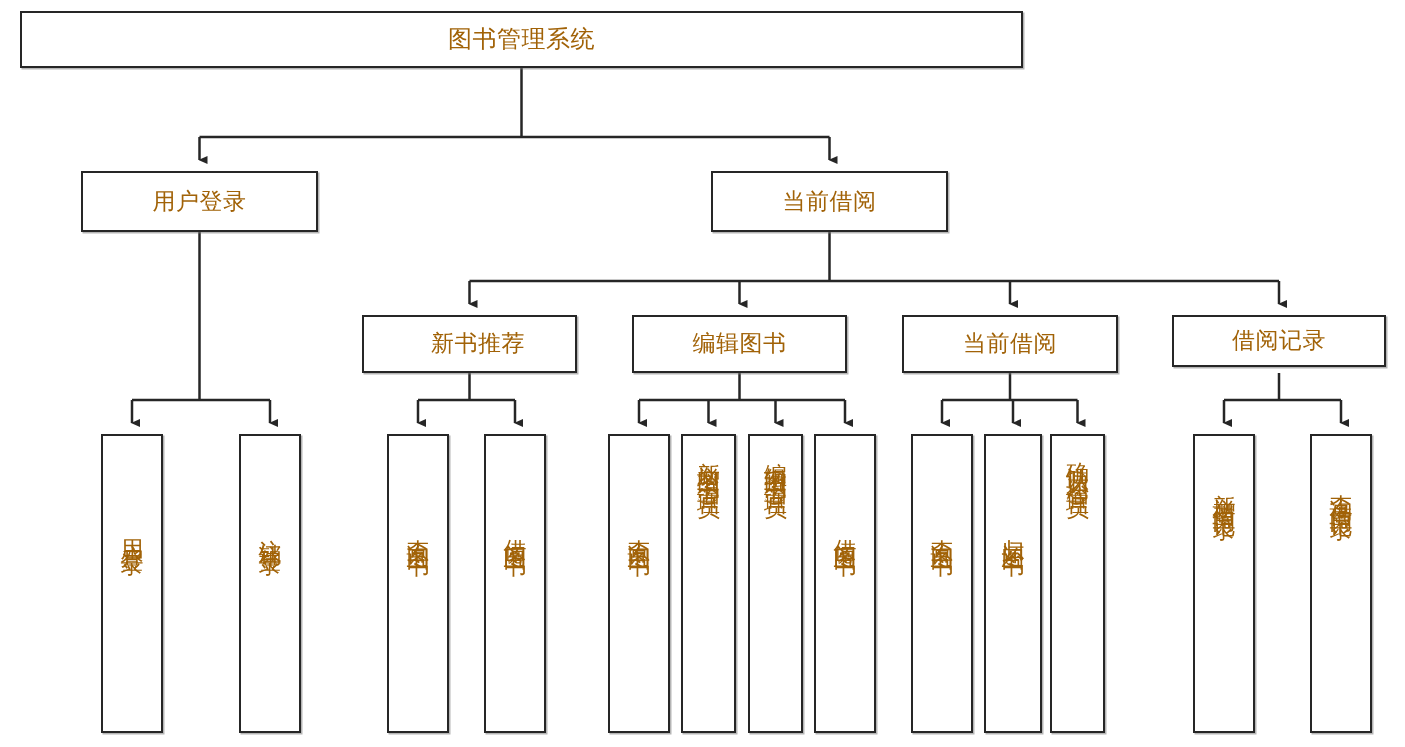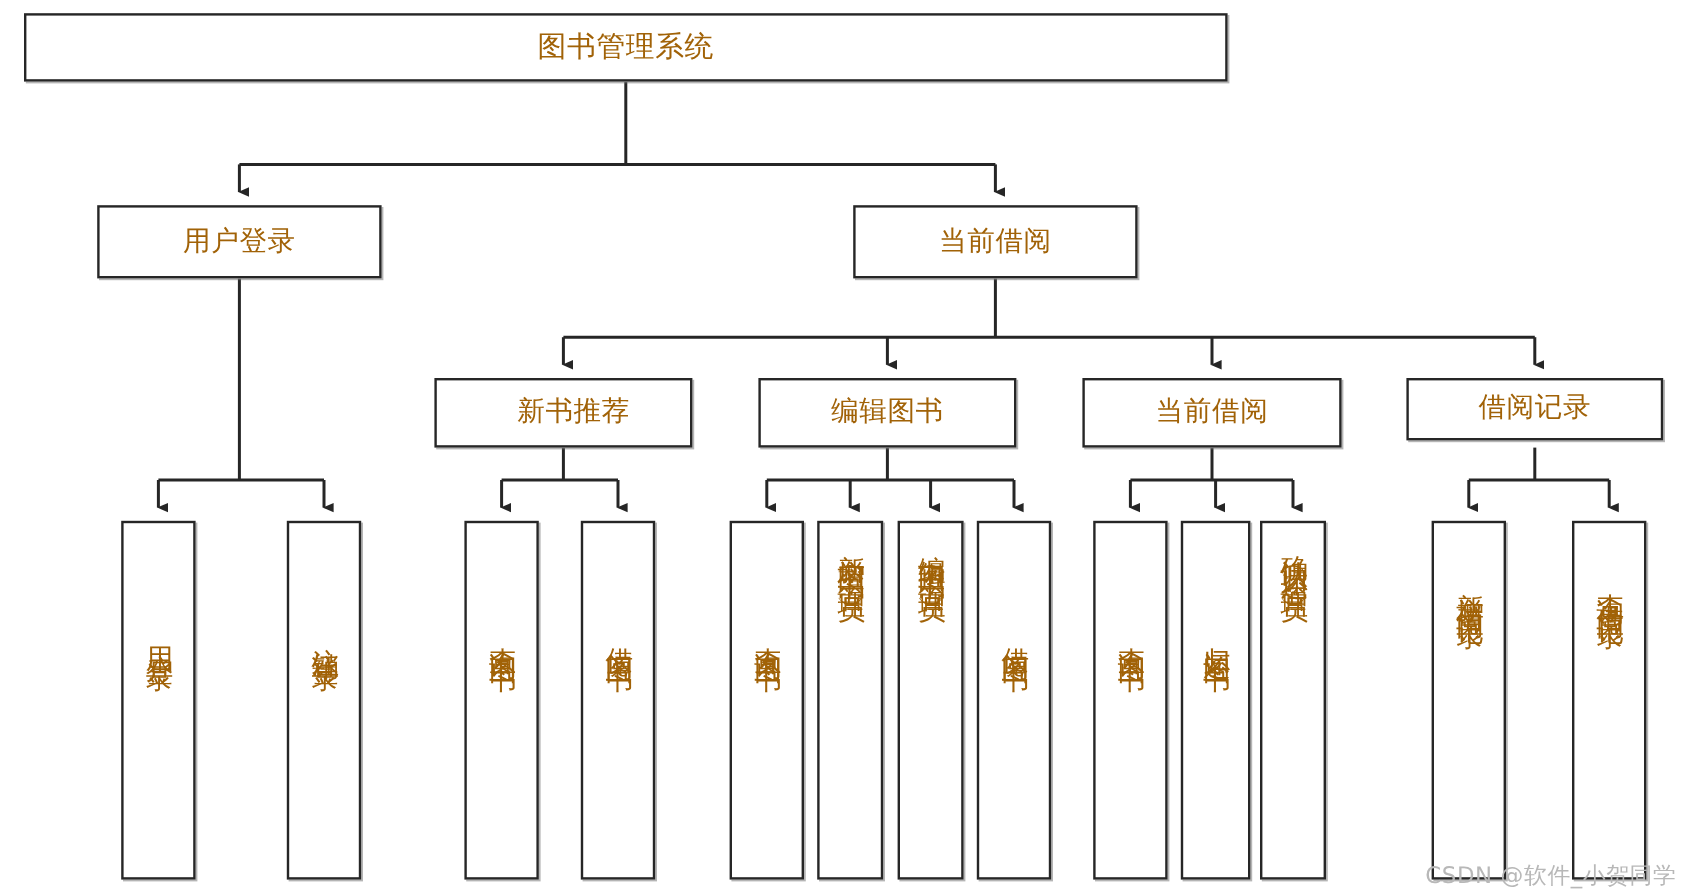--- a/index.html
+++ b/index.html
@@ -181,14 +181,13 @@
         <span class="label" style="margin-top: 8px;">确认归还（管理员）</span>
       </div>
       <div class="node v" style="left: 1193px; top: 434px; width: 62px; height: 299px;">
         <span class="label" style="margin-top: 40px;">新增借阅记录</span>
       </div>
       <div class="node v" style="left: 1310px; top: 434px; width: 62px; height: 299px;">
         <span class="label" style="margin-top: 40px;">查询借阅记录</span>
       </div>
     </div>
 
-  <div class="watermark">CSDN @软件_小贺同学</div>
 </div>
 
 </body></html>

